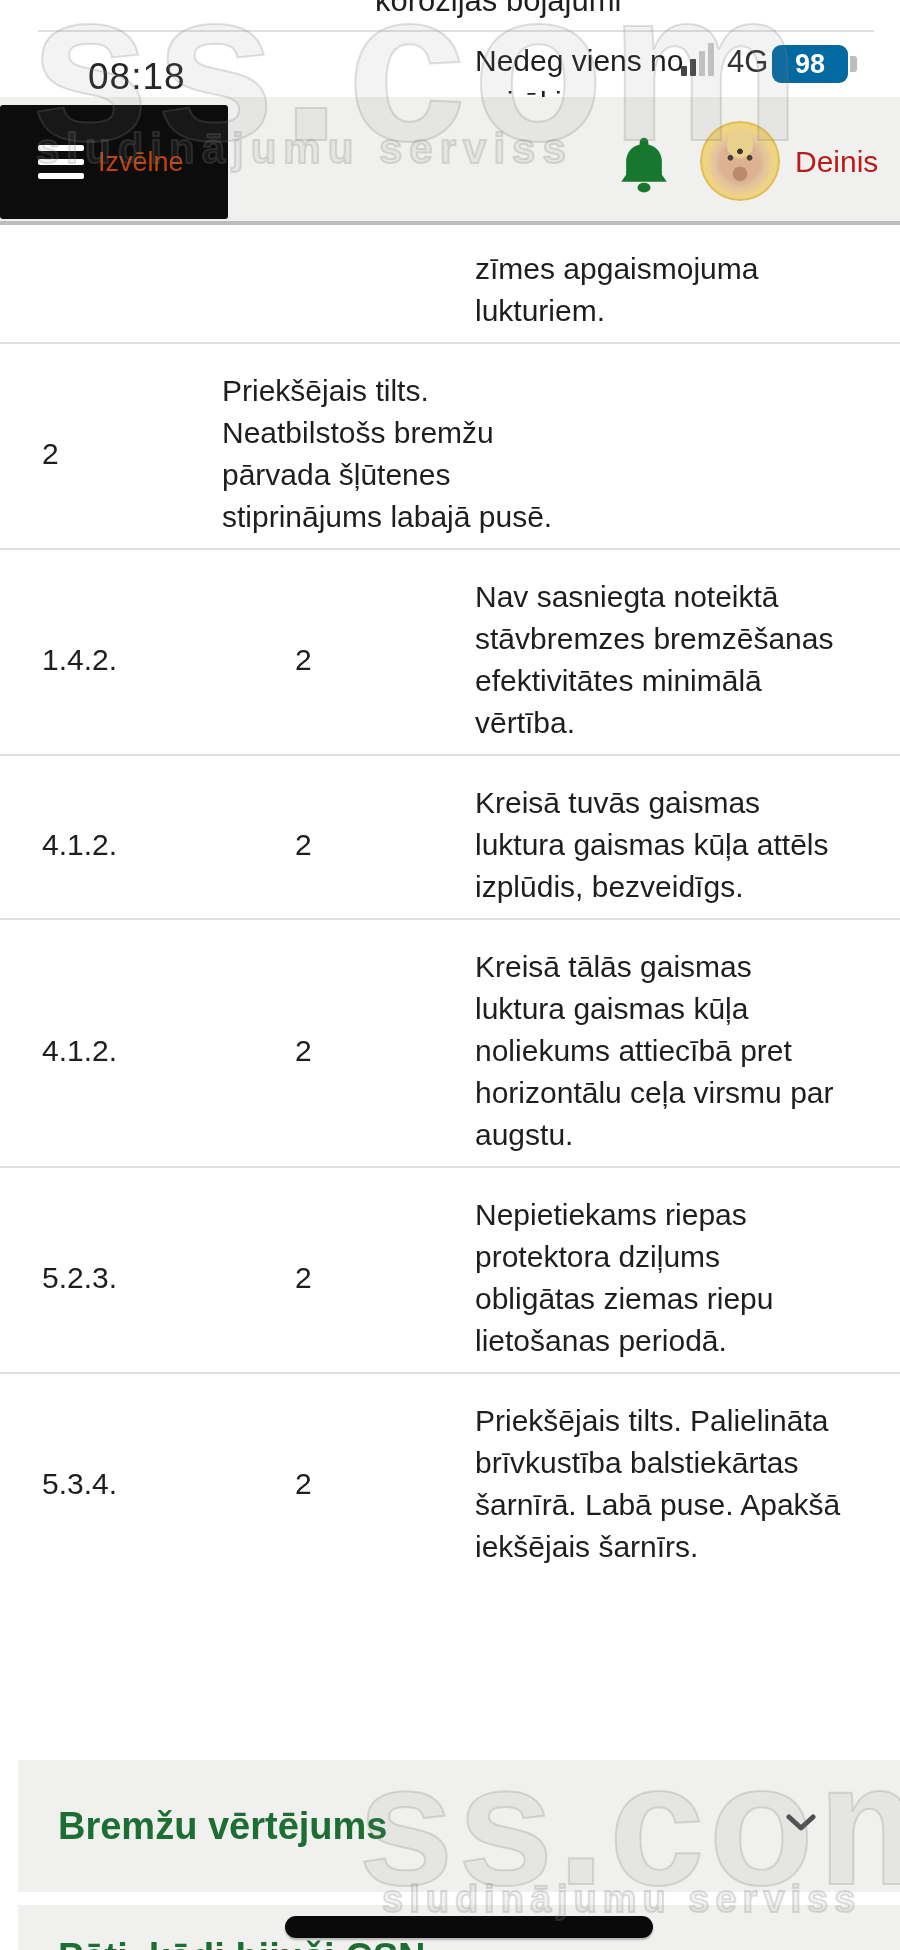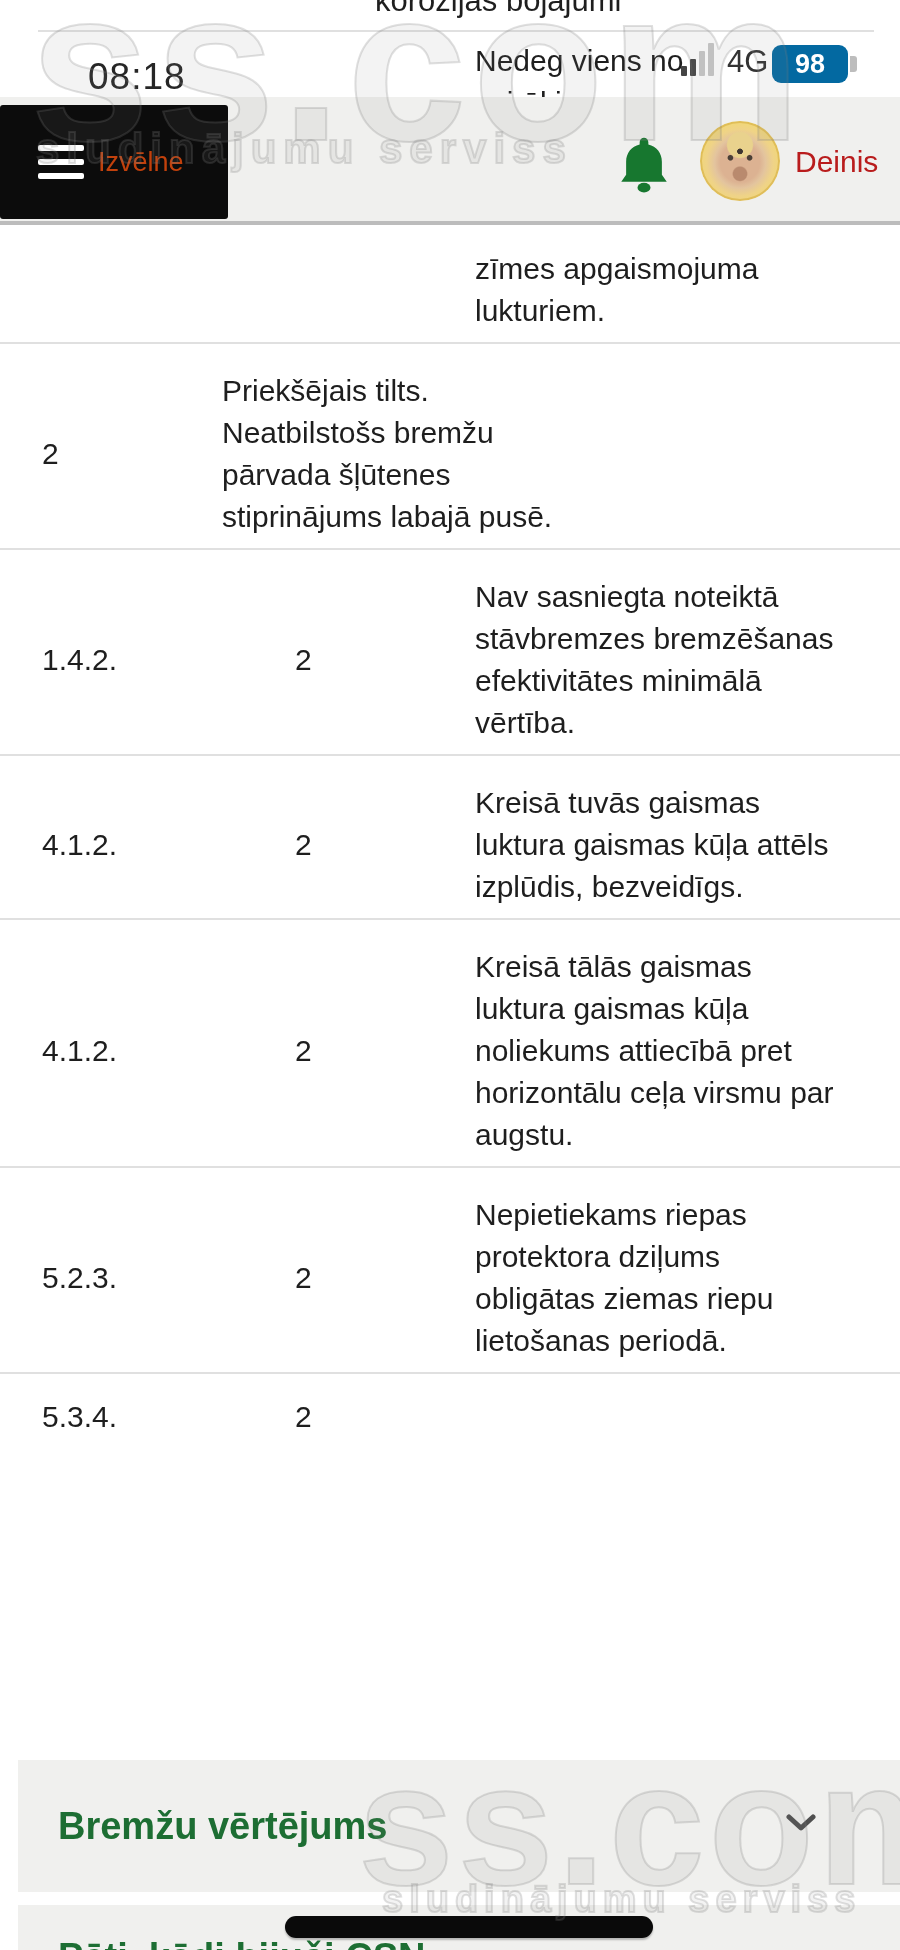--- a/index.html
+++ b/index.html
@@ -145,20 +145,21 @@
         <div class="c-desc">Kreisā tālās gaismas luktura gaismas kūļa noliekums attiecībā pret horizontālu ceļa virsmu par augstu.</div>
       </div>
       <div class="trow">
         <div class="c-code">5.2.3.</div>
         <div class="c-score">2</div>
         <div class="c-desc">Nepietiekams riepas protektora dziļums obligātas ziemas riepu lietošanas periodā.</div>
       </div>
       <div class="trow">
         <div class="c-code">5.3.4.</div>
         <div class="c-score">2</div>
+        <div class="c-desc">Priekšējais tilts. Palielināta brīvkustība balstiekārtas šarnīrā. Labā puse. Apakšā iekšējais šarnīrs.</div>
       </div>
     </div>
 
   <div class="panel">
     <div class="panel-title">Bremžu vērtējums</div>
     <div class="panel-chevron">
       <svg viewBox="0 0 30 18" width="30" height="18">
         <polyline points="3,3 15,14 27,3" fill="none" stroke="#4f4f4f" stroke-width="5" stroke-linecap="round" stroke-linejoin="round"></polyline>
       </svg>
     </div>

